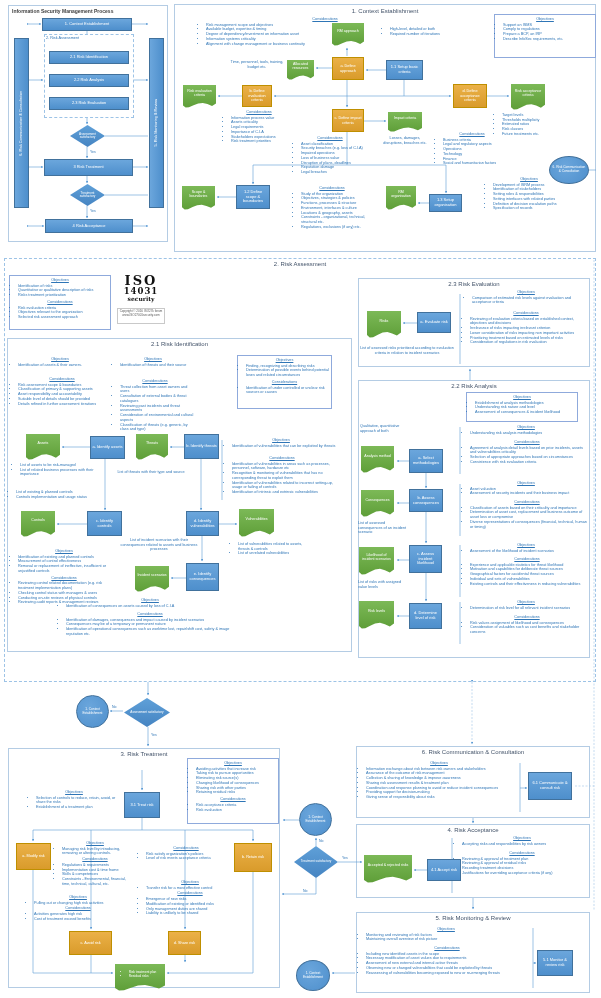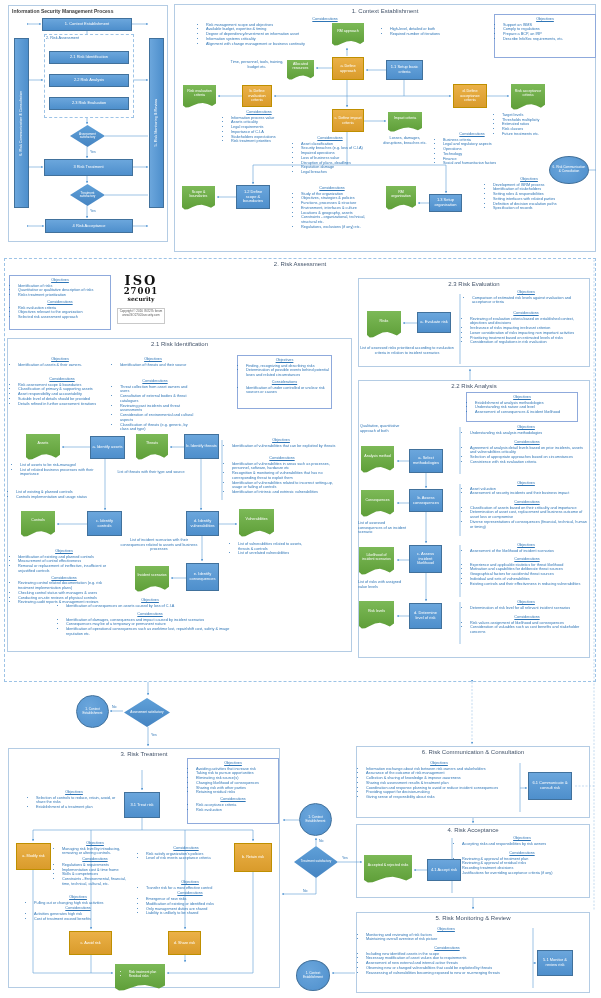--- a/index.html
+++ b/index.html
@@ -298,21 +298,21 @@
       </ul>
   <div class="h" style="margin-top:2px">Considerations</div>
   <ul>
         <li>Risk evaluation criteria</li>
         <li>Objectives relevant to the organization</li>
         <li>Selected risk assessment approach</li>
       </ul>
 </div>
 <div class="logo" style="left:118px;top:274px;width:46px">
   <span class="l1">ISO</span>
-  <span class="l2">27001</span>
+  <span class="l2">14031</span>
   <span class="l3">security</span>
 </div>
 <div class="cp" style="left:117px;top:308px;width:48px;height:16px">Copyright © 2016 ISO27k forum www.ISO27001security.com</div>
 
 <div class="sec" style="left:7px;top:338px;width:345px;height:314px"></div>
 <div class="shdr" style="left:7px;top:341px;width:345px">2.1 Risk Identification</div>
 <div class="nb" style="left:12px;top:357px;width:96px">
   <div class="h">Objectives</div>
   <ul>
         <li>Identification of assets &amp; their owners.</li>

